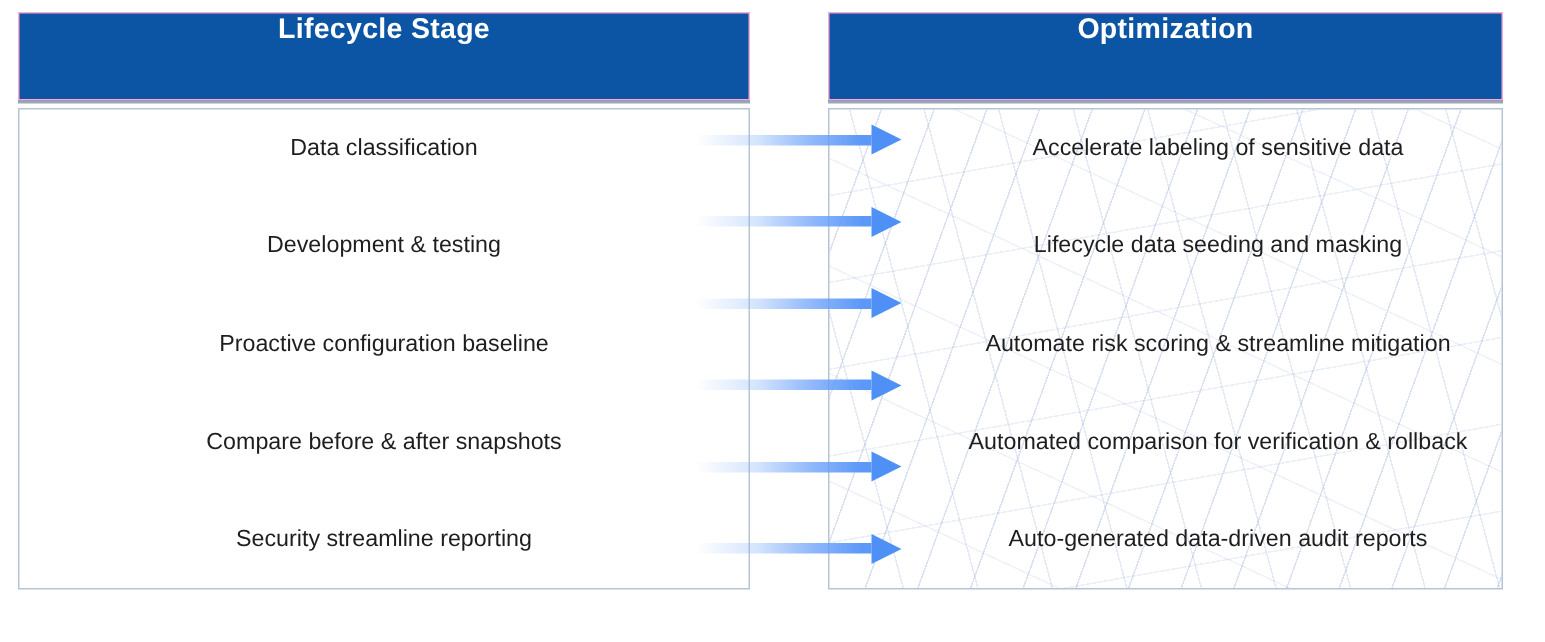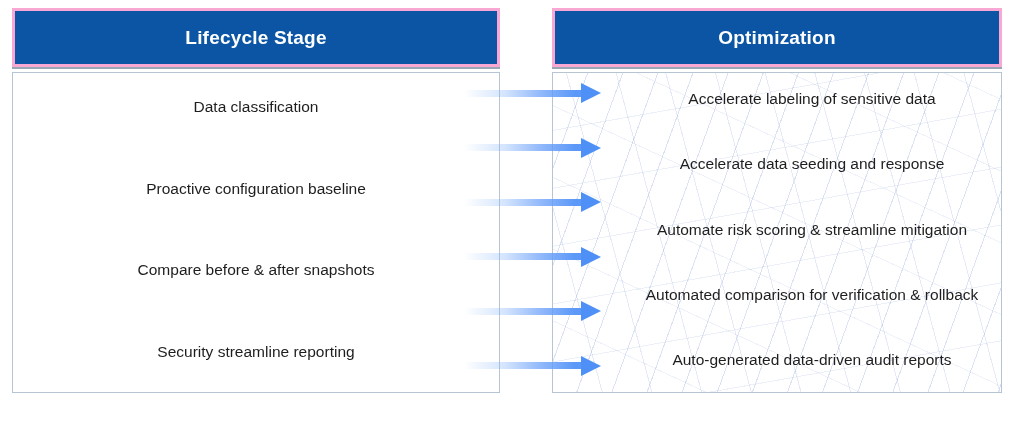--- a/index.html
+++ b/index.html
@@ -15,25 +15,24 @@
     background: #ffffff;
     overflow: hidden;
   }
 
   
   .panel-header {
     position: absolute;
     top: 8px;
     height: 59px;
     background: var(--header-bg, #0B55A4);
-    border: 3px solid #f9a8d4;
+    border: 1px solid #f9a8d4;
     box-shadow: 0 2px 0 #9aa6b3;
     box-sizing: border-box;
     display: flex;
-    align-items: center;
     justify-content: center;
   }
   .panel-header .hdr-text {
     color: var(--header-text, #ffffff);
     font-size: 19px;
     font-weight: bold;
     letter-spacing: 0.2px;
   }
   .panel-body {
     position: absolute;
@@ -122,36 +121,39 @@
   </div>
 
   <div class="panel-body body-left"></div>
   <div class="panel-body body-right"></div>
 
   <div class="rows-layer rows-left">
     <div class="row-cell">
         <span>Data classification</span>
       </div>
     <div class="row-cell">
+        <span>Development &amp; testing</span>
+      </div>
+    <div class="row-cell">
         <span>Proactive configuration baseline</span>
       </div>
     <div class="row-cell">
         <span>Compare before &amp; after snapshots</span>
       </div>
     <div class="row-cell">
         <span>Security streamline reporting</span>
       </div>
   </div>
 
   <div class="rows-layer rows-right">
     <div class="row-cell">
         <span>Accelerate labeling of sensitive data</span>
       </div>
     <div class="row-cell">
-        <span>Accelerate data seeding and response</span>
+        <span>Lifecycle data seeding and masking</span>
       </div>
     <div class="row-cell">
         <span>Automate risk scoring &amp; streamline mitigation</span>
       </div>
     <div class="row-cell">
         <span>Automated comparison for verification &amp; rollback</span>
       </div>
     <div class="row-cell">
         <span>Auto-generated data-driven audit reports</span>
       </div>

